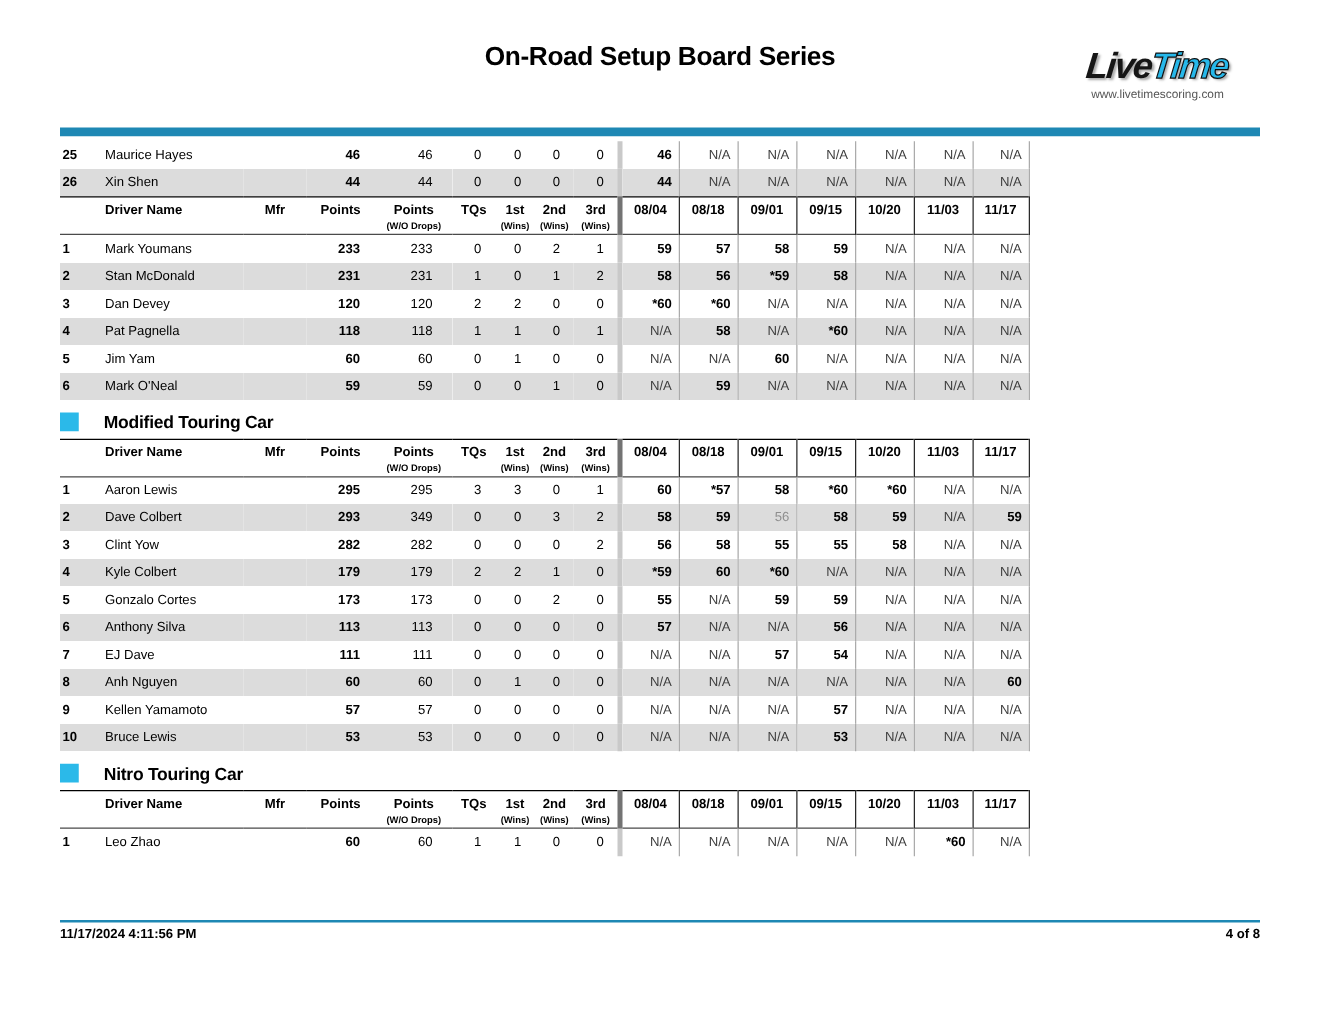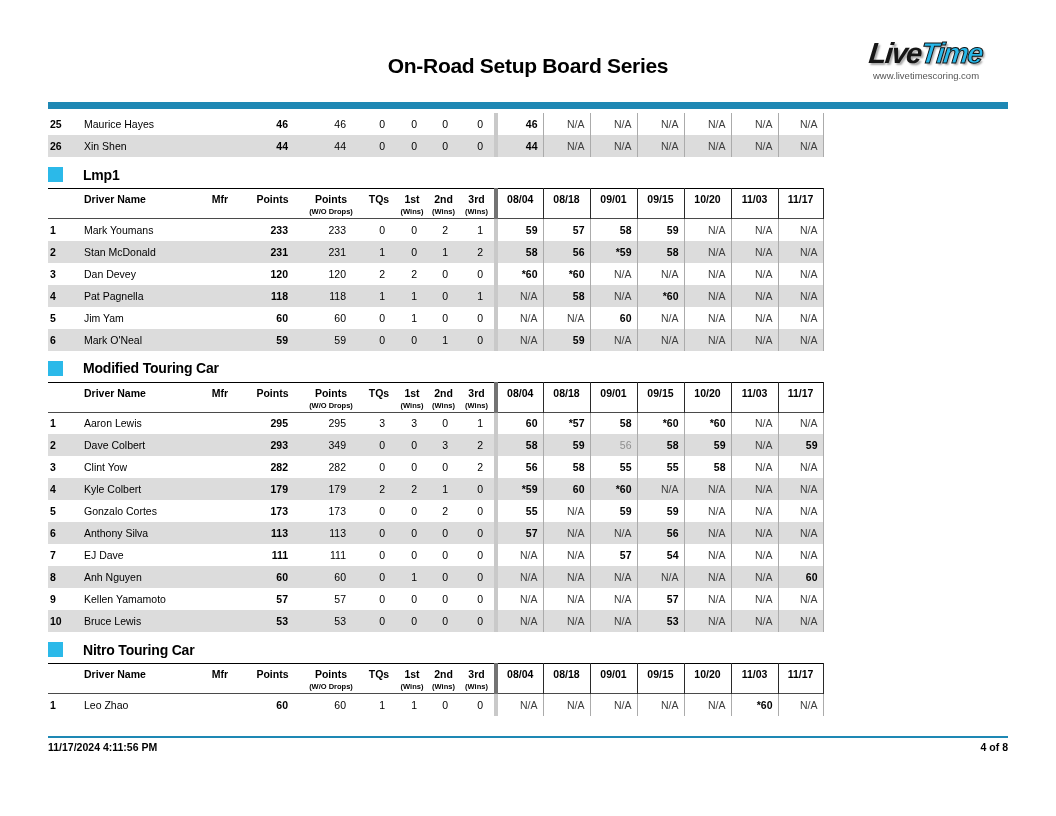--- a/index.html
+++ b/index.html
@@ -4,21 +4,21 @@
 <style>
   :root { --zebra:#DCDCDC; --bullet:#2BB9E9; --accent:#1E88B4; }
   * { box-sizing: border-box; }
   body { margin:0; background:#fff; }
   .page {
     width:1056px; height:816px; position:relative; background:#fff;
     font-family:"Liberation Sans", sans-serif; color:#000; overflow:hidden;
   }
   
   .report-header { position:relative; height:102px; }
-  .title-block { position:absolute; left:0; right:0; top:54px; text-align:center; }
+  .title-block { position:absolute; left:0; right:0; top:34px; text-align:center; }
   .title-block h1 { margin:0; font-size:21px; font-weight:bold; letter-spacing:-0.3px; }
   .date-range { font-size:11px; font-weight:bold; margin-top:7px; }
   .logo-block { position:absolute; right:50px; top:38px; width:160px; text-align:center; }
   .logo-text { display:inline-block; font-style:italic; font-weight:bold; font-size:29px;
                transform:skewX(-6deg); letter-spacing:-1.5px; line-height:30px; white-space:nowrap; }
   .logo-live { color:#161616; text-shadow:2px 2px 2px #A9A9A9; }
   .logo-time { color:#27B8EA; text-shadow:2px 2px 2px #A9A9A9; -webkit-text-stroke:1px #101010; }
   .website { font-size:9.5px; color:#555; margin-top:2px; }
   .accent-bar { height:7px; margin:0 48px; background:var(--accent); }
   
@@ -123,24 +123,20 @@
             <td class="c-date first-date score">44</td>
             <td class="c-date na">N/A</td>
             <td class="c-date na">N/A</td>
             <td class="c-date na">N/A</td>
             <td class="c-date na">N/A</td>
             <td class="c-date na">N/A</td>
             <td class="c-date na">N/A</td>
           </tr>
         </tbody>
       </table>
-      <div class="section-header">
-        <span class="bullet"></span>
-        <span class="section-title">Lmp1</span>
-      </div>
       <table class="standings">
         <colgroup>
           <col style="width: 32px;">
           <col style="width: 115px;">
           <col style="width: 50px;">
           <col style="width: 55px;">
           <col style="width: 62px;">
           <col style="width: 34px;">
           <col style="width: 32px;">
           <col style="width: 31px;">

